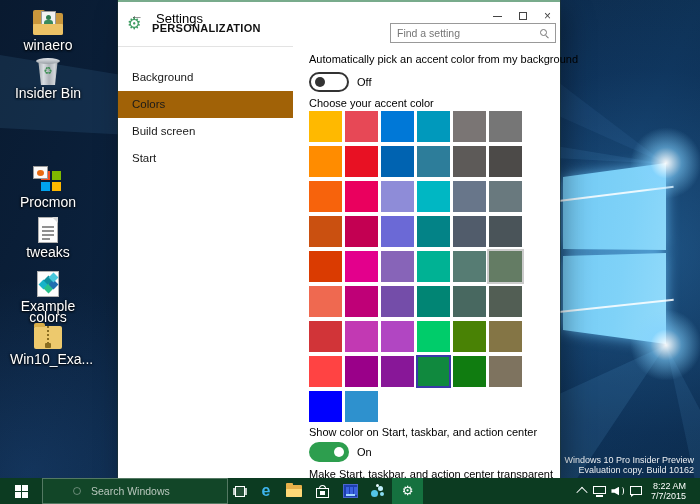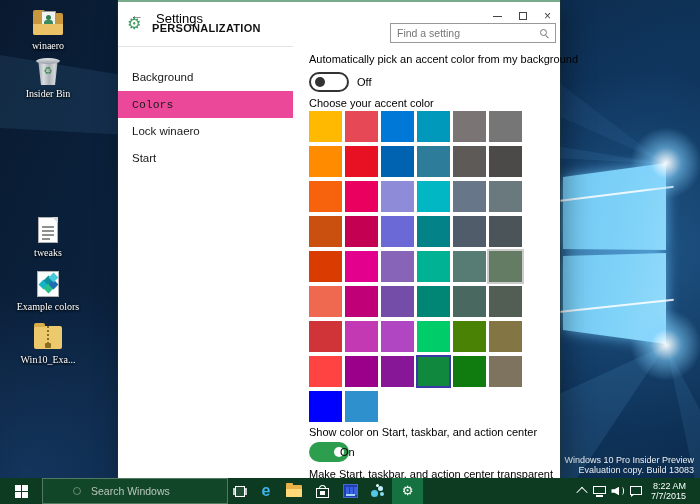--- a/index.html
+++ b/index.html
@@ -26,22 +26,22 @@
   .streak { position:absolute; height:2px; background:rgba(255,255,255,.85); }
   .streak1 { left:556px; top:193px; width:118px; transform:rotate(-7deg); }
   .streak2 { left:556px; top:305px; width:118px; transform:rotate(-6deg); }
   .glow { position:absolute; width:74px; height:74px; transform:translate(-50%,-50%);
     background:radial-gradient(circle, rgba(255,255,255,.95), rgba(130,210,255,.55) 30%, transparent 68%); }
   .glow1 { left:666px; top:163px; } .glow2 { left:666px; top:345px; }
 
   
   .dicon { position:absolute; left:10px; width:76px; text-align:center; }
   .dicon .art { position:relative; width:32px; height:30px; margin:0 auto; }
-  .dicon .lbl { margin-top:2px; font-size:10px; line-height:11px; color:#fff;
-    text-shadow:0 1px 2px rgba(0,0,0,.95), 0 0 3px rgba(0,0,0,.8);font-family:Liberation Serif, serif; }
+  .dicon .lbl { margin-top:2px; font-size:14px; line-height:11px; color:#fff;
+    text-shadow:0 1px 2px rgba(0,0,0,.95), 0 0 3px rgba(0,0,0,.8); }
   
   .folder-back { position:absolute; left:1px; top:5px; width:30px; height:22px; background:#c9973c; border-radius:2px; }
   .folder-tab  { position:absolute; left:1px; top:2px; width:12px; height:5px; background:#c9973c; border-radius:2px 2px 0 0; }
   .photo { position:absolute; left:9px; top:3px; width:15px; height:18px; background:#f2f2f2; border:1px solid #9a9a9a; }
   .photo .head { position:absolute; left:4px; top:3px; width:5px; height:5px; border-radius:50%; background:#2e7d4f; }
   .photo .body { position:absolute; left:2px; top:8px; width:9px; height:7px; border-radius:3px 3px 0 0; background:#3a8a5c; }
   .folder-front { position:absolute; left:1px; top:16px; width:30px; height:11px; background:#ecc266; border-radius:1px 1px 2px 2px; }
   
   .bin-body { position:absolute; left:5px; top:5px; width:22px; height:24px;
     clip-path:polygon(6% 0,94% 0,82% 100%,18% 100%);
@@ -104,32 +104,32 @@
   .findbox input { position:absolute; inset:0; border:none; outline:none; padding:0 20px 0 6px;
     font-family:Liberation Sans, sans-serif; font-size:10.5px; color:#333; background:transparent; }
   .findbox input::placeholder { color:#767676; }
   .mag { position:absolute; right:6px; top:5px; width:9px; height:9px; }
   .mag::before { content:""; position:absolute; left:0; top:0; width:5px; height:5px; border:1px solid #777; border-radius:50%; }
   .mag::after { content:""; position:absolute; left:6px; top:6px; width:4px; height:1px; background:#777; transform:rotate(45deg); transform-origin:0 0; }
   .head-rule { position:absolute; left:0; top:44px; width:175px; height:1px; background:#e3e3e3; }
 
   .sidebar { position:absolute; left:0; top:62px; width:175px; }
   .side-item { height:27px; line-height:27px; padding-left:14px; font-size:11.5px; color:#1a1a1a; cursor:default; }
-  .side-item.sel { background:#ec4899;font-family:Liberation Mono, monospace; }
+  .side-item.sel { background:#a16207; }
 
   .content { position:absolute; left:191px; top:0; width:245px; height:478px; font-size:11px; color:#000; }
   .clabel { position:absolute; left:0; white-space:nowrap; }
   .lbl-auto { top:51px; } .lbl-choose { top:95px; } .lbl-show { top:424px; } .lbl-trans { top:466px; }
 
   .toggle-off { position:absolute; left:0; top:70px; width:40px; height:20px; border:2px solid #333; border-radius:10px; background:#fff; }
   .toggle-off .knob { position:absolute; left:4px; top:3px; width:10px; height:10px; border-radius:50%; background:#333; }
   .state-off { position:absolute; left:48px; top:74px; }
   .toggle-on { position:absolute; left:0; top:440px; width:40px; height:20px; border-radius:10px; background:#2d9e4e; }
   .toggle-on .knob { position:absolute; right:5px; top:5px; width:10px; height:10px; border-radius:50%; background:#fff; }
-  .state-on { position:absolute; left:31px; top:444px; }
+  .state-on { position:absolute; left:48px; top:444px; }
 
   .grid { position:absolute; left:0; top:109px; width:220px; display:flex; flex-wrap:wrap; }
   .swatch { width:33px; height:31px; margin:0 3px 4px 0; }
   .swatch.sel { outline:2px solid #3939a8; outline-offset:-1px; }
   .swatch.hov { outline:2px solid #cccccc; outline-offset:0; }
 
   
   #taskbar { position:absolute; left:0; bottom:0; width:700px; height:26px; background:#0c3b21;
     display:flex; align-items:stretch; z-index:5; }
   .tb-btn { display:flex; align-items:center; justify-content:center; }
@@ -216,20 +216,34 @@
     <div class="lbl">winaero</div>
   </div>
   <div class="dicon" style="top:56px">
     <div class="art">
       <div class="bin-body"></div>
         <div class="bin-lid"></div>
       <div class="bin-mark">♻</div>
     </div>
     <div class="lbl">Insider Bin</div>
   </div>
+  <div class="dicon" style="top:165px">
+    <div class="art">
+      <div class="flag">
+          <i></i>
+          <i></i>
+          <i></i>
+          <i></i>
+        </div>
+      <div class="pm-card">
+          <i></i>
+        </div>
+    </div>
+    <div class="lbl">Procmon</div>
+  </div>
   <div class="dicon" style="top:215px">
     <div class="art">
       <div class="page">
           <i class="fold"></i>
           <i class="ln"></i>
           <i class="ln"></i>
           <i class="ln"></i>
           <i class="ln"></i>
         </div>
     </div>
@@ -254,21 +268,21 @@
           <i class="zip"></i>
           <i class="pull"></i>
         </div>
     </div>
     <div class="lbl">Win10_Exa...</div>
   </div>
 </div>
 
 <div id="watermark">
   <div>Windows 10 Pro Insider Preview</div>
-  <div>Evaluation copy. Build 13083</div>
+  <div>Evaluation copy. Build 10162</div>
 </div>
 
 <div id="win">
   <div class="titlebar">
     <span class="back">←</span>
     <span class="wtitle">Settings</span>
     <span class="wbtns">
       <span class="wbtn">
           <i class="min-glyph"></i>
         </span>
@@ -283,21 +297,21 @@
   <span class="apphead-title">PERSONALIZATION</span>
   <div class="findbox">
     <input type="text" placeholder="Find a setting" style="">
     <span class="mag"></span>
   </div>
   <div class="head-rule"></div>
 
   <div class="sidebar">
       <div class="side-item">Background</div>
       <div class="side-item sel">Colors</div>
-      <div class="side-item">Lock winaero</div>
+      <div class="side-item">Build screen</div>
       <div class="side-item">Start</div>
     </div>
 
   <div class="content">
     <div class="clabel lbl-auto">Automatically pick an accent color from my background</div>
     <div class="toggle-off">
         <span class="knob"></span>
       </div>
     <div class="clabel state-off">Off</div>
 

